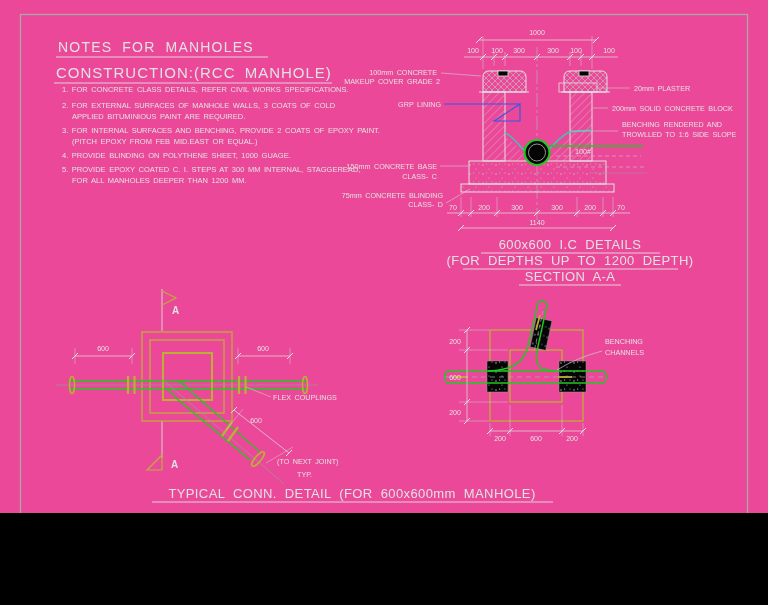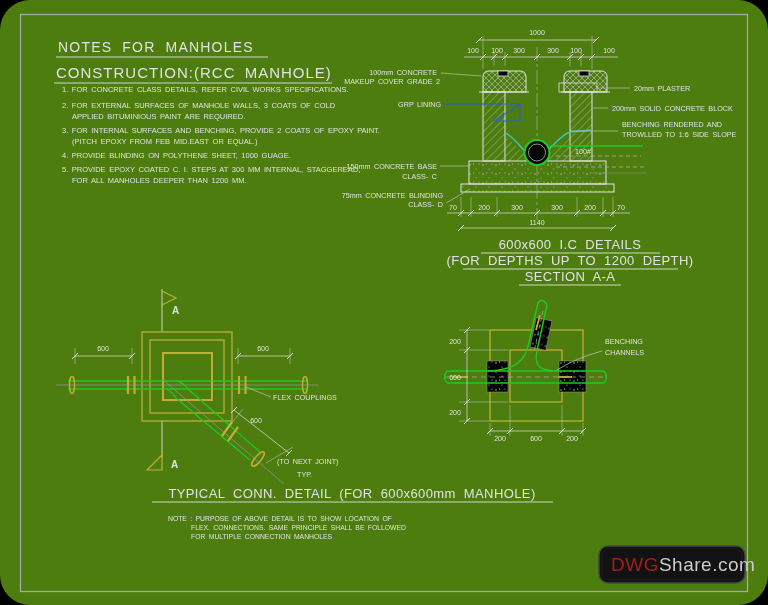--- a/index.html
+++ b/index.html
@@ -1,17 +1,17 @@
 <!DOCTYPE html>
 <html><head>
 <meta charset="utf-8">
 <style>
   html,body{margin:0;padding:0;background:#000;}
-  #stage{position:relative;width:768px;height:605px;background:#4d7c0f;overflow:hidden;
-         font-family:"Liberation Sans",sans-serif;border-radius:30px;}
+  #stage{position:relative;width:768px;height:513px;background:#ec4899;overflow:hidden;
+         font-family:"Liberation Sans",sans-serif;}
   svg{position:absolute;left:0;top:0;}
   svg text{fill:#e2e2e2;font-family:"Liberation Sans",sans-serif;word-spacing:1.5px;}
   .dim{font-size:7px;}
   .lbl{font-size:7.2px;}
   .sm{font-size:6.8px;}
   .nt{font-size:7.5px;}
   .ttl{font-size:13px;word-spacing:4px;letter-spacing:.4px;}
   .h1{font-size:14px;letter-spacing:1.2px;word-spacing:5px;}
   .h2{font-size:15px;letter-spacing:1px;word-spacing:4px;}
   .mk{font-size:10px;font-weight:bold;}

